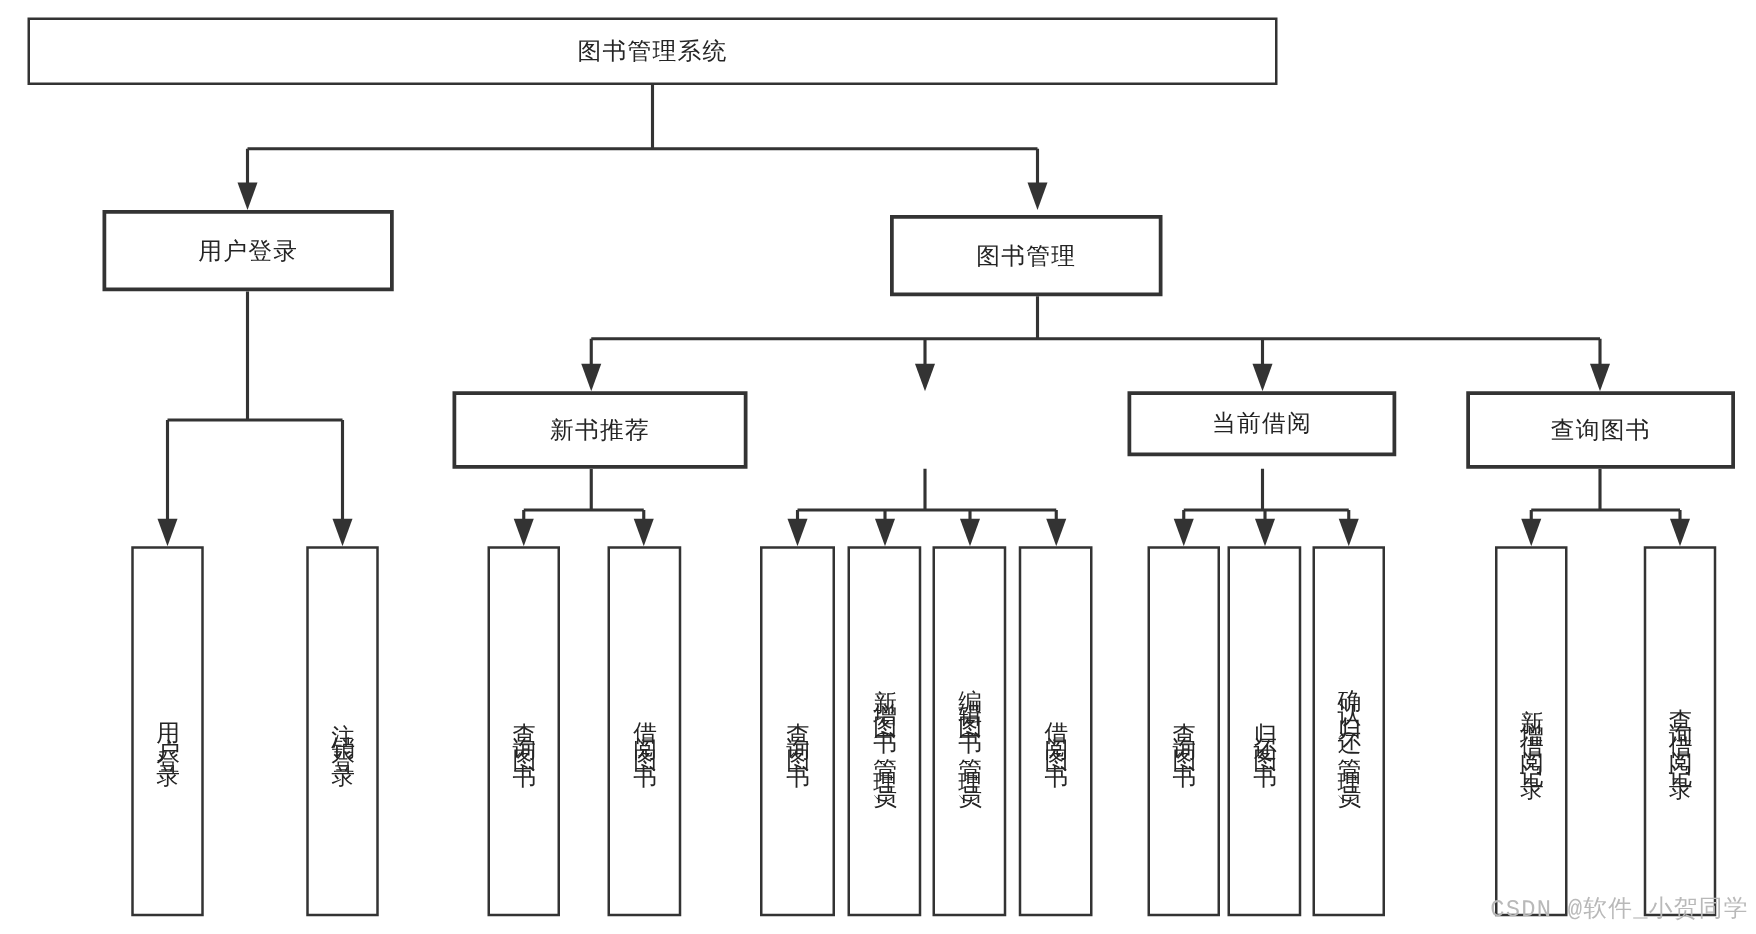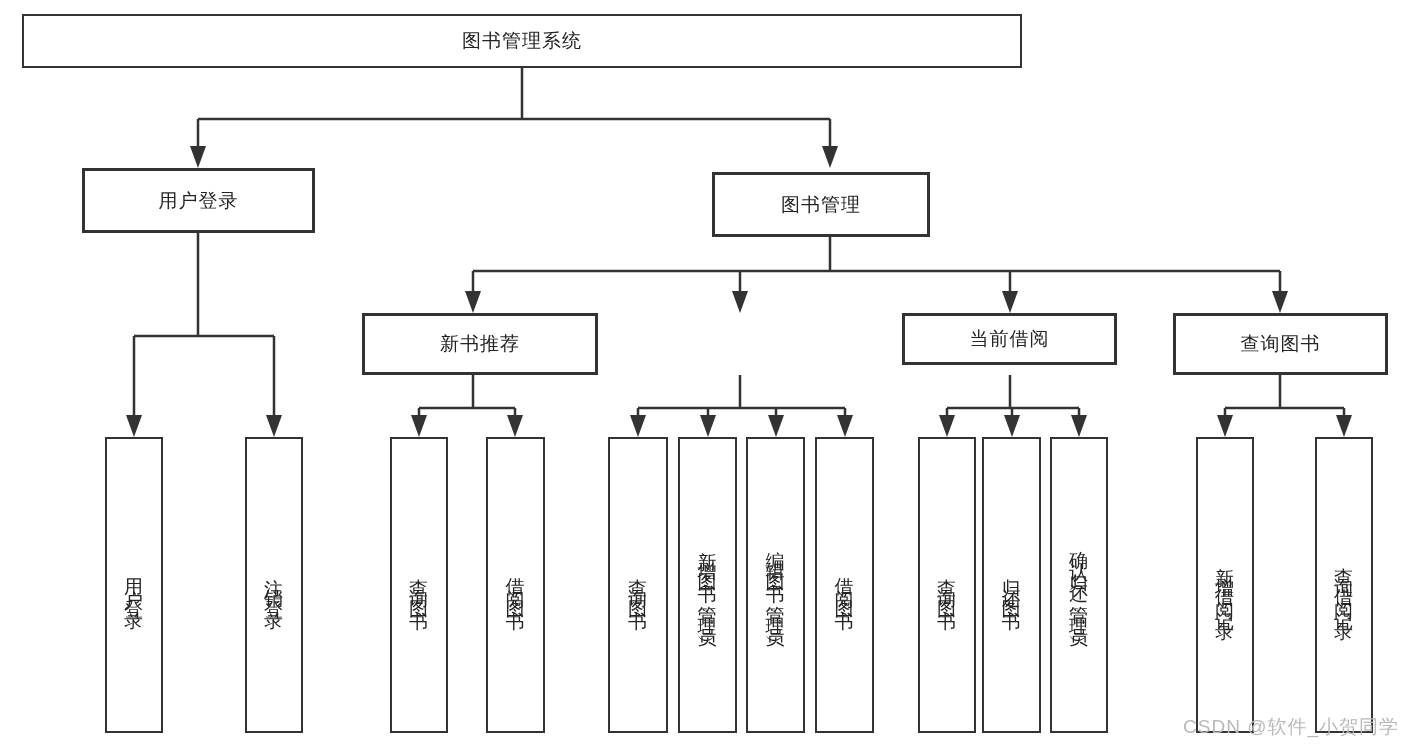--- a/index.html
+++ b/index.html
@@ -49,20 +49,21 @@
   }
   .watermark {
     position: absolute;
     right: 6px;
     bottom: 7px;
     font-size: 19px;
     color: #b9b9b9;
     letter-spacing: 1px;
     z-index: 5;
     white-space: nowrap;
+    font-family: Liberation Mono, monospace;
   }
 </style>
 </head>
 <body>
 
 <div class="canvas">
 
   <svg class="connectors" width="1405" height="747" viewBox="0 0 1405 747">
     <defs>
       <polygon id="ah" points="-8,-22 8,-22 0,0" fill="#333333"></polygon>

